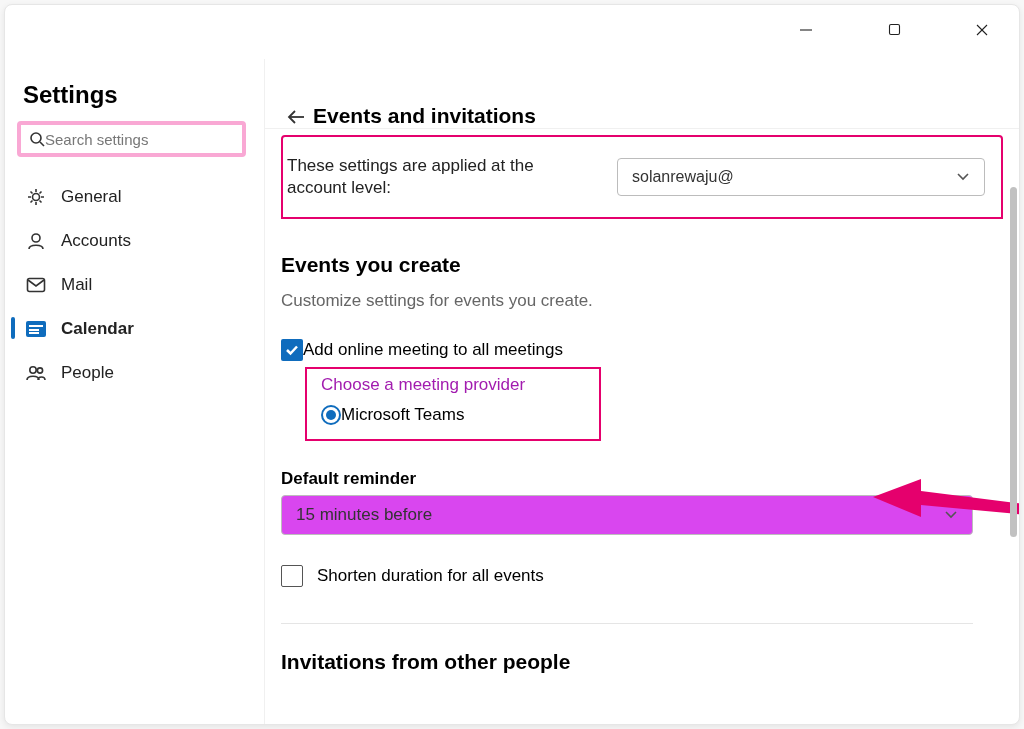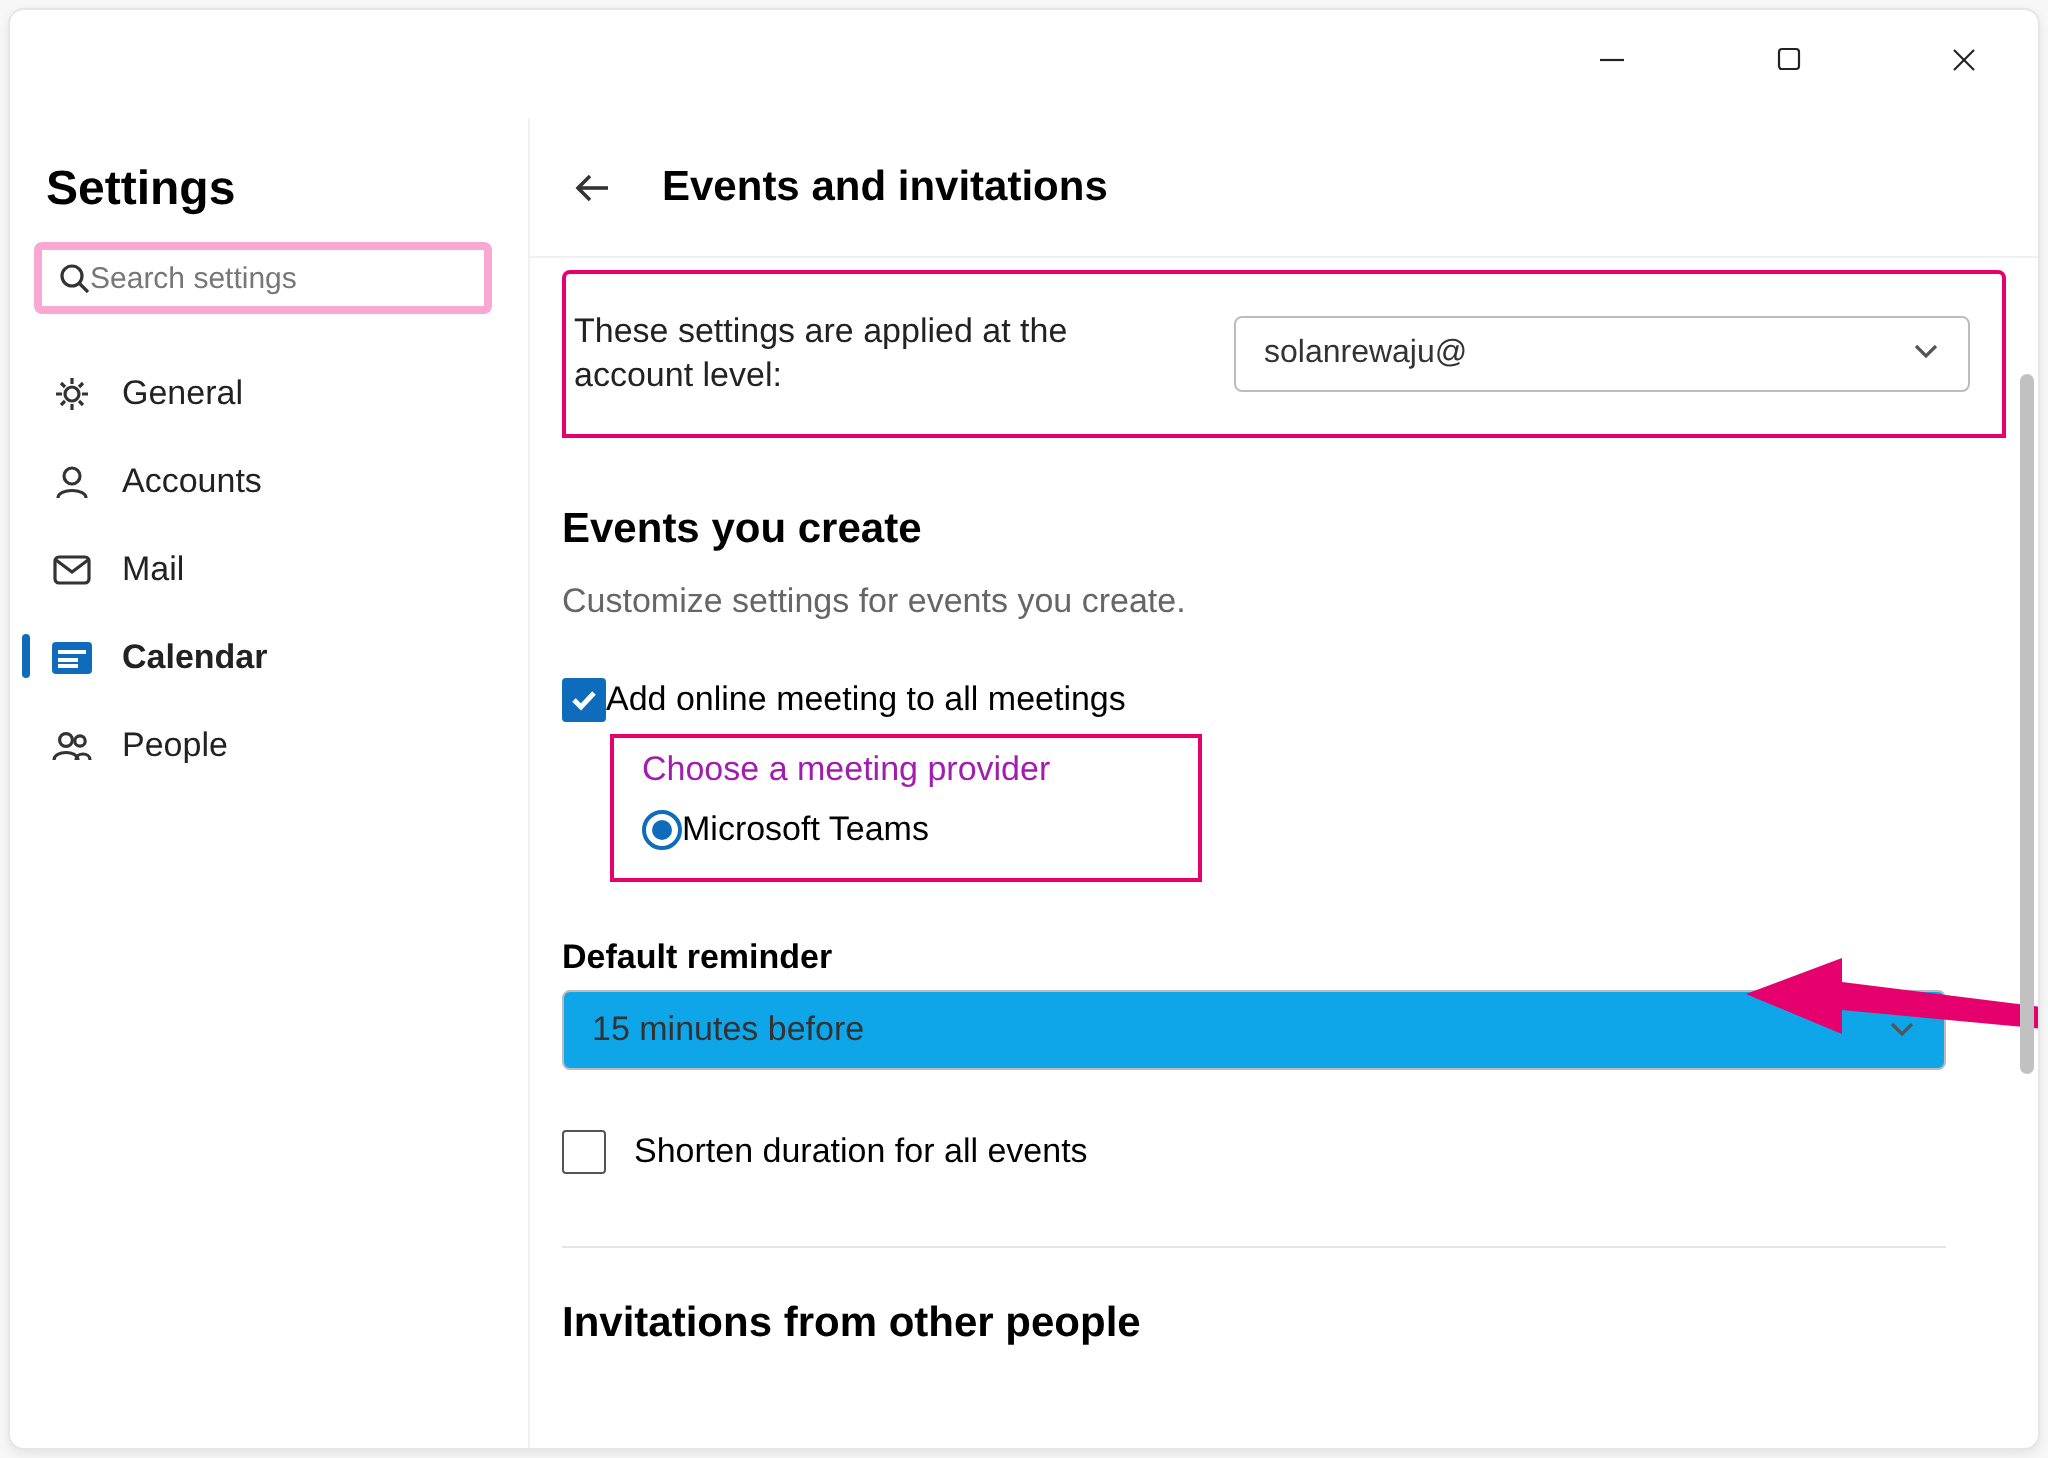--- a/index.html
+++ b/index.html
@@ -77,21 +77,21 @@
     content: ""; position:absolute; top:4px; left:3px; width:14px; height:2px; background:#fff;
   }
   .cal-glyph::after {
     content: ""; position:absolute; top:8px; left:3px; width:10px; height:2px; background:#fff;
     box-shadow: 0 3px 0 #fff;
   }
 
   .main { flex: 1; display:flex; min-height:0; }
   .main-inner { flex:1; overflow:hidden; position:relative; }
   .main-header {
-    height: 70px; display:flex; align-items:center; gap: 18px;
+    height: 70px; display:flex; align-items:flex-end; 
     padding-left: 14px; border-bottom: 1px solid #f0f0f0;
   }
   .main-header .title { font-size: 21px; font-weight: 700; }
   .content {
     padding: 0px 16px 0 16px;
     overflow-y: auto;
   }
   .callout-account {
     margin-top: 6px;
     border: 2.5px solid #e5006d;
@@ -132,21 +132,21 @@
   .radio-on {
     width:20px; height:20px; border:2px solid #0f6cbd; border-radius:50%;
     display:flex; align-items:center; justify-content:center;
   }
   .radio-on::after { content:""; width:10px; height:10px; background:#0f6cbd; border-radius:50%; }
 
   .field-label { font-size:17px; font-weight:600; margin-top: 28px; }
   .dd-wide {
     width: 692px; height:40px; border:1px solid #bcbcbc; border-radius:4px;
     display:flex; align-items:center; justify-content:space-between;
-    padding:0 14px; font-size:17px; color:#333; margin-top:6px; background:#0ea5e9;
+    padding:0 14px; font-size:17px; color:#333; margin-top:6px; background:#d946ef;
   }
 
   .shorten-row { display:flex; align-items:center; gap:14px; margin-top: 30px; font-size:17px; }
 
   .divider { height:1px; background:#e5e5e5; margin-top: 36px; width: 692px; }
 
   .scroll-track {
     position:absolute; right:2px; top:128px; bottom:20px; width:7px;
     display:flex; flex-direction:column;
   }

